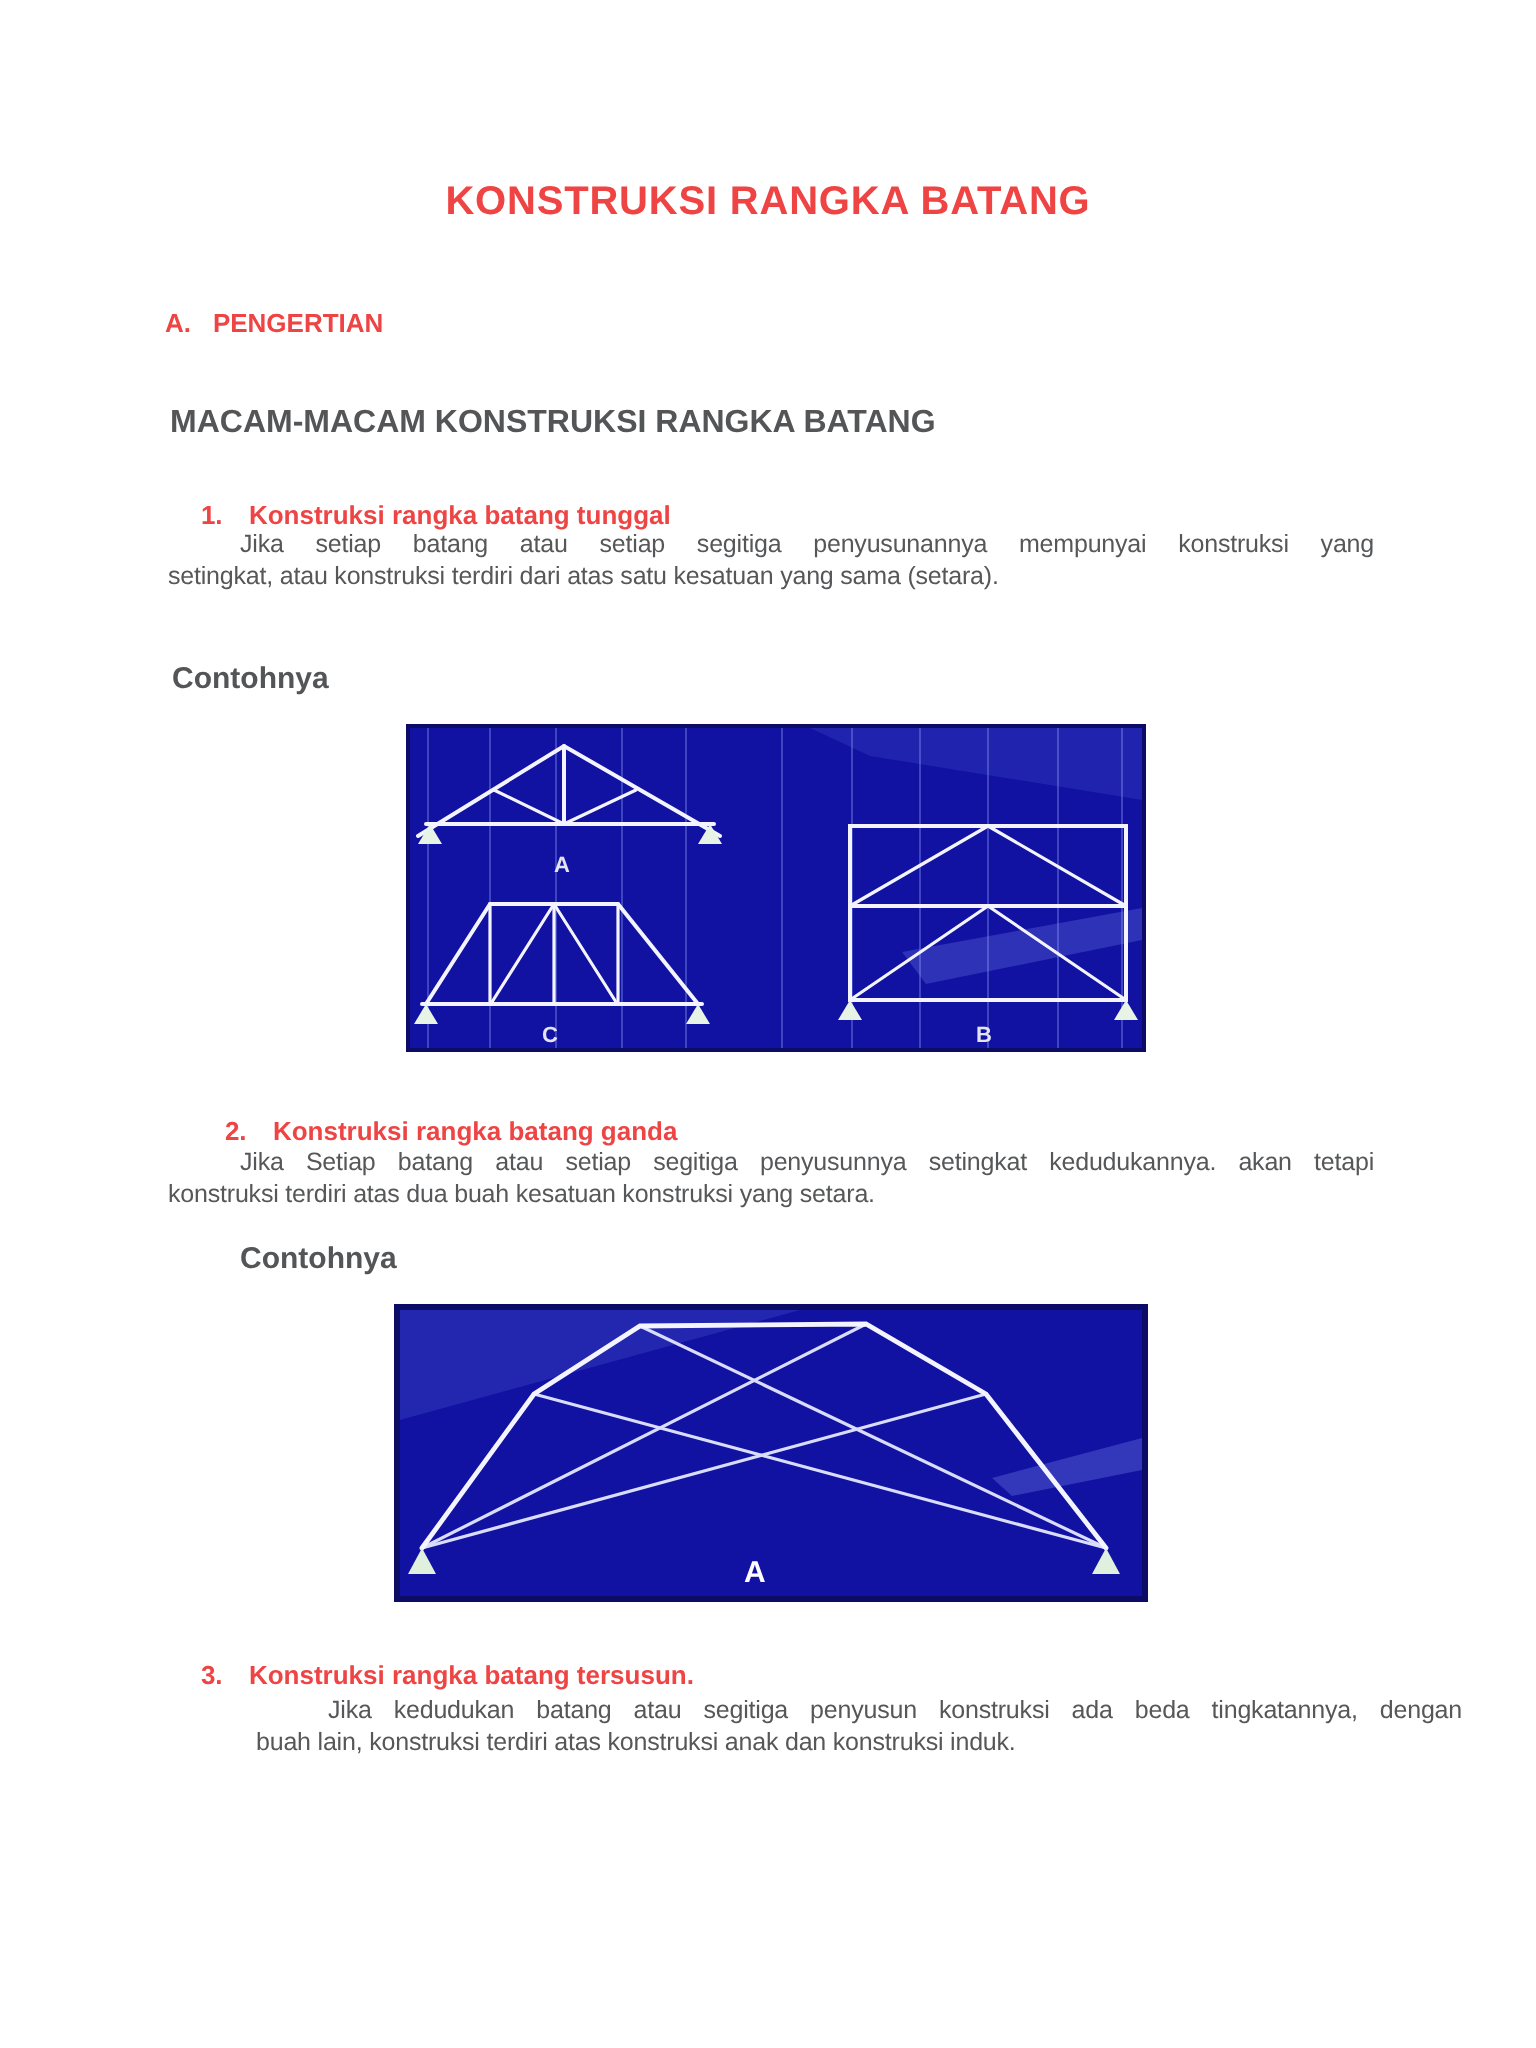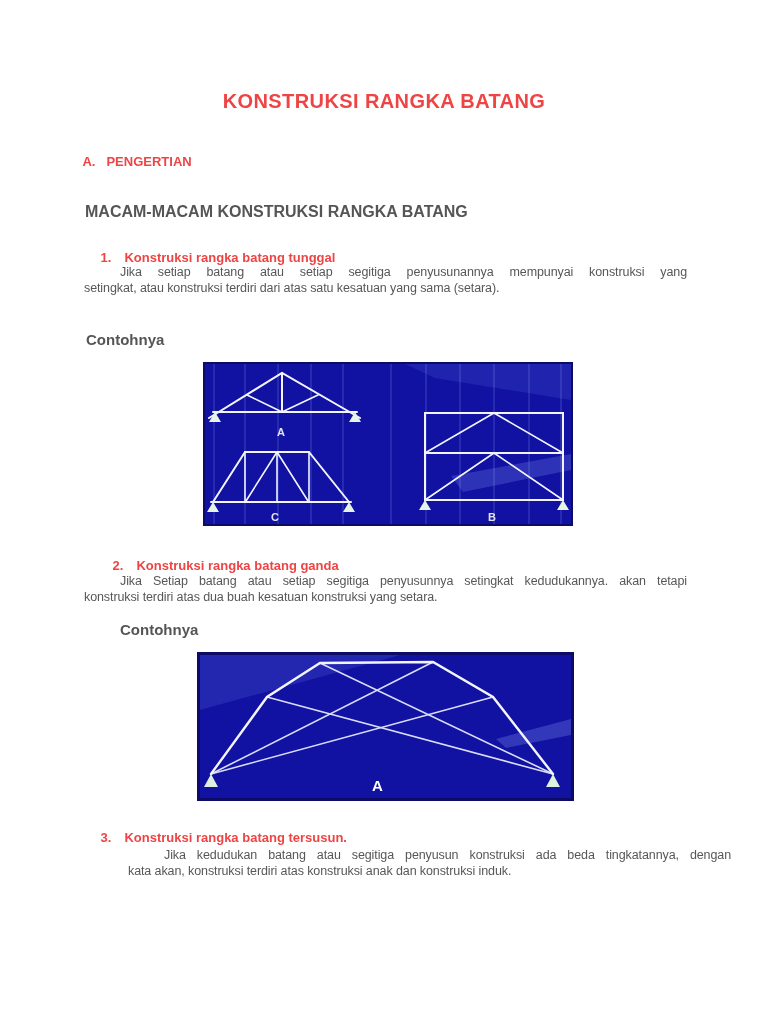--- a/index.html
+++ b/index.html
@@ -147,16 +147,16 @@
       <text x="172" y="136" font-size="15" font-weight="bold" fill="#ffffff">A</text>
     </svg>
   </div>
 
   <div class="abs sec-head" style="top:815px; left:86px;">
     <span class="num">3.</span><span>Konstruksi rangka batang tersusun.</span>
   </div>
 
   <div class="abs para" style="top:847px; left:84px;margin-left:44px;">
     <div class="pline indent">Jika kedudukan batang atau segitiga penyusun konstruksi ada beda tingkatannya, dengan</div>
-    <div class="pline last">kata akan, konstruksi terdiri atas konstruksi anak dan konstruksi induk.</div>
+    <div class="pline last">buah lain, konstruksi terdiri atas konstruksi anak dan konstruksi induk.</div>
   </div>
 
 </div>
 
 </body></html>

